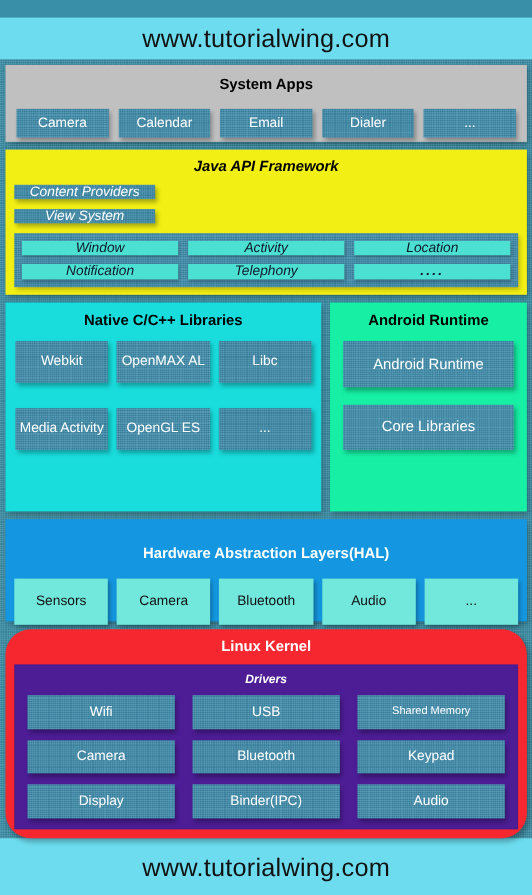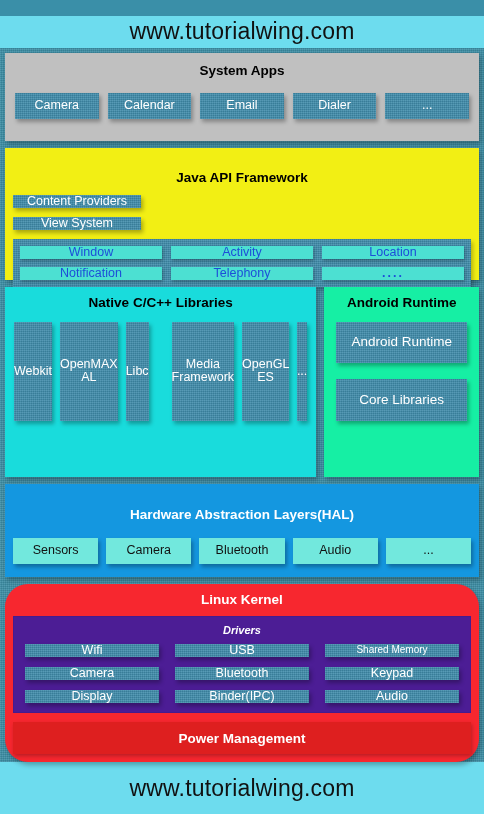--- a/index.html
+++ b/index.html
@@ -55,41 +55,42 @@
     font-size:12.5px;
     box-shadow:2px 3px 4px rgba(0,0,0,.30);
   }
   .chip.steel{
     background-color:#3f8cab;
     background-image:
       repeating-linear-gradient(0deg, rgba(255,255,255,.07) 0 1px, rgba(0,0,0,.06) 1px 2px),
       repeating-linear-gradient(90deg, rgba(255,255,255,.06) 0 1px, rgba(0,0,0,.05) 1px 2px);
     color:#ffffff;
   }
-  .chip.turq{ background:#4ce0d2; color:#1d4ed8; }
+  .chip.turq{ background:#4ce0d2; color:#0f172a; }
   .chip.mint{ background:#72e8dd; color:#111; }
   .chip.small{ font-size:10px; }
 
   
   #system-apps{
     background:#c0c0c0;
-    height:88px;
+    height:70px;
     padding:8px 10px;
   }
   #system-apps .layer-title{color:#000;margin:2px 0 0 0;}
   #system-apps .row{
     display:flex;gap:9px;margin-top:15px;
   }
   #system-apps .chip{flex:1;height:26px;}
 
   
   #java-framework{
     background:#f2ef14;
     height:132px;
-    padding:22px 8px 8px 8px;
+    padding:7px 8px 8px 8px;
+    font-style:italic;
   }
   #java-framework .layer-title{color:#000;margin-bottom:10px;}
   #java-framework .body{display:flex;gap:9px;height:84px;flex-direction:column;}
   #java-framework .left{display:flex;flex-direction:column;gap:9px;width:128px;}
   #java-framework .left .chip{flex:1;}
   #java-framework .right{
     flex:1;
     background-color:#3f8cab;
     background-image:
       repeating-linear-gradient(0deg, rgba(255,255,255,.07) 0 1px, rgba(0,0,0,.06) 1px 2px),
@@ -105,42 +106,42 @@
 
   
   #native-runtime{display:flex;gap:8px;height:190px;}
   #native-libs{
     flex:0 0 287px;
     background:#19dcdc;
     padding:8px 9px;
     box-sizing:border-box;
   }
   #native-libs .layer-title{color:#000;margin-bottom:12px;}
-  #native-libs .grid{display:flex;flex-direction:row;gap:23px;height:99px;}
+  #native-libs .grid{display:flex;flex-direction:column;gap:23px;height:99px;}
   #native-libs .grid .row{display:flex;gap:8px;flex:1;}
   #native-libs .grid .chip{flex:1;}
   #android-runtime{
     flex:1;
     background:#16efa4;
     padding:8px 12px;
     box-sizing:border-box;
   }
   #android-runtime .layer-title{color:#000;margin-bottom:12px;}
   #android-runtime .col{display:flex;flex-direction:column;gap:16px;height:99px;}
   #android-runtime .col .chip{flex:1;font-size:13.5px;}
 
   
   #hal{
     background:#1497e0;
     height:93px;
     padding:23px 8px;
   }
   #hal .layer-title{color:#ffffff;margin-bottom:16px;}
   #hal .row{display:flex;gap:8px;}
-  #hal .chip{flex:1;height:26px;}
+  #hal .chip{flex:1;height:42px;}
 
   
   #linux-kernel{
     background:#f7272f;
     flex:1;
     padding:8px 8px;
     display:flex;flex-direction:column;
     min-height:0;
     border-radius:23px;
   }
@@ -216,21 +217,21 @@
 
       <div class="layer" id="native-libs">
         <div class="layer-title">Native C/C++ Libraries</div>
         <div class="grid">
           <div class="row">
             <div class="chip steel">Webkit</div>
             <div class="chip steel">OpenMAX AL</div>
             <div class="chip steel">Libc</div>
           </div>
           <div class="row">
-            <div class="chip steel">Media Framework</div>
+            <div class="chip steel">Media Activity</div>
             <div class="chip steel">OpenGL ES</div>
             <div class="chip steel">...</div>
           </div>
         </div>
       </div>
 
       <div class="layer" id="android-runtime">
         <div class="layer-title">Android Runtime</div>
         <div class="col">
           <div class="chip steel">Android Runtime</div>
@@ -268,20 +269,19 @@
             <div class="chip steel">Keypad</div>
           </div>
           <div class="row">
             <div class="chip steel">Display</div>
             <div class="chip steel">Binder(IPC)</div>
             <div class="chip steel">Audio</div>
           </div>
         </div>
       </div>
 
-      <div id="power-management">Power Management</div>
     </div>
 
   </div>
 
   <div class="brandbar bottom">www.tutorialwing.com</div>
 
 </div>
 
 </body></html>

